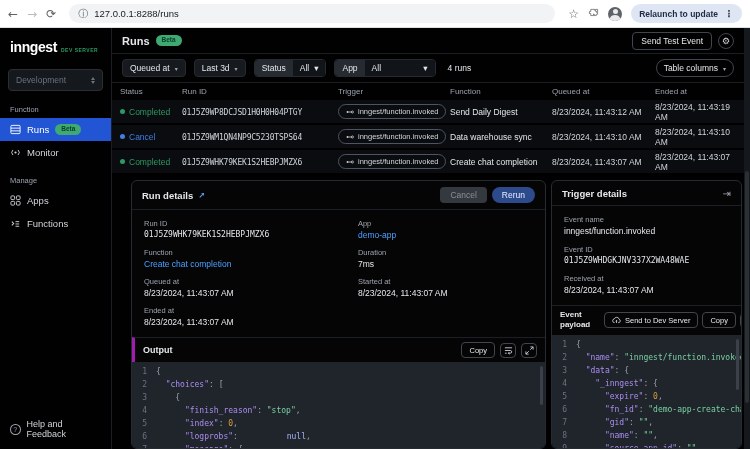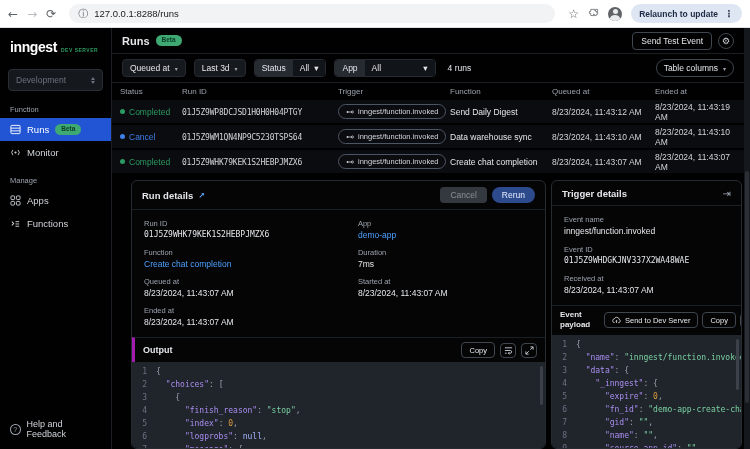--- a/index.html
+++ b/index.html
@@ -99,21 +99,21 @@
   .small-btn { border:1px solid #3f4650; background:transparent; border-radius:4px; color:#e5e7eb; font-size:7.5px; padding:2.5px 7px; cursor:pointer; display:inline-flex; align-items:center; gap:4px; font-family:inherit; white-space:nowrap; }
   .icon-btn { border:1px solid #3f4650; background:transparent; border-radius:4px; width:16px; height:15px; display:inline-flex; align-items:center; justify-content:center; cursor:pointer; color:#cbd2d9; flex-shrink:0; }
 
   .code { flex:1; background:#20252c; font-family:"DejaVu Sans Mono",monospace; font-size:8px; line-height:13px; overflow:hidden; padding-top:3px; position:relative; }
   .code-line { display:flex; white-space:pre; }
   .ln { width:24px; text-align:right; color:#6b7280; padding-right:9px; flex-shrink:0; user-select:none; }
   .tk-punct { color:#9aa2ad; }
   .tk-key { color:#a98df0; }
   .tk-str { color:#79cfa0; }
   .tk-num { color:#d99a3d; }
-  .tk-null { color:#a5b4fc; }
+  .tk-null { color:#a5b4fc;margin-left:44px; }
   .code-scroll { position:absolute; right:2px; top:4px; width:3px; height:45%; border-radius:2px; background:#3b4049; }
 
   .payload-label { color:#e5e7eb; font-size:8px; font-weight:bold; width:36px; line-height:1.3; flex-shrink:0; }
 </style>
 </head>
 <body>
 
 <div class="chrome">
   <span class="navic uicon">←</span>
   <span class="navic dim uicon">→</span>

